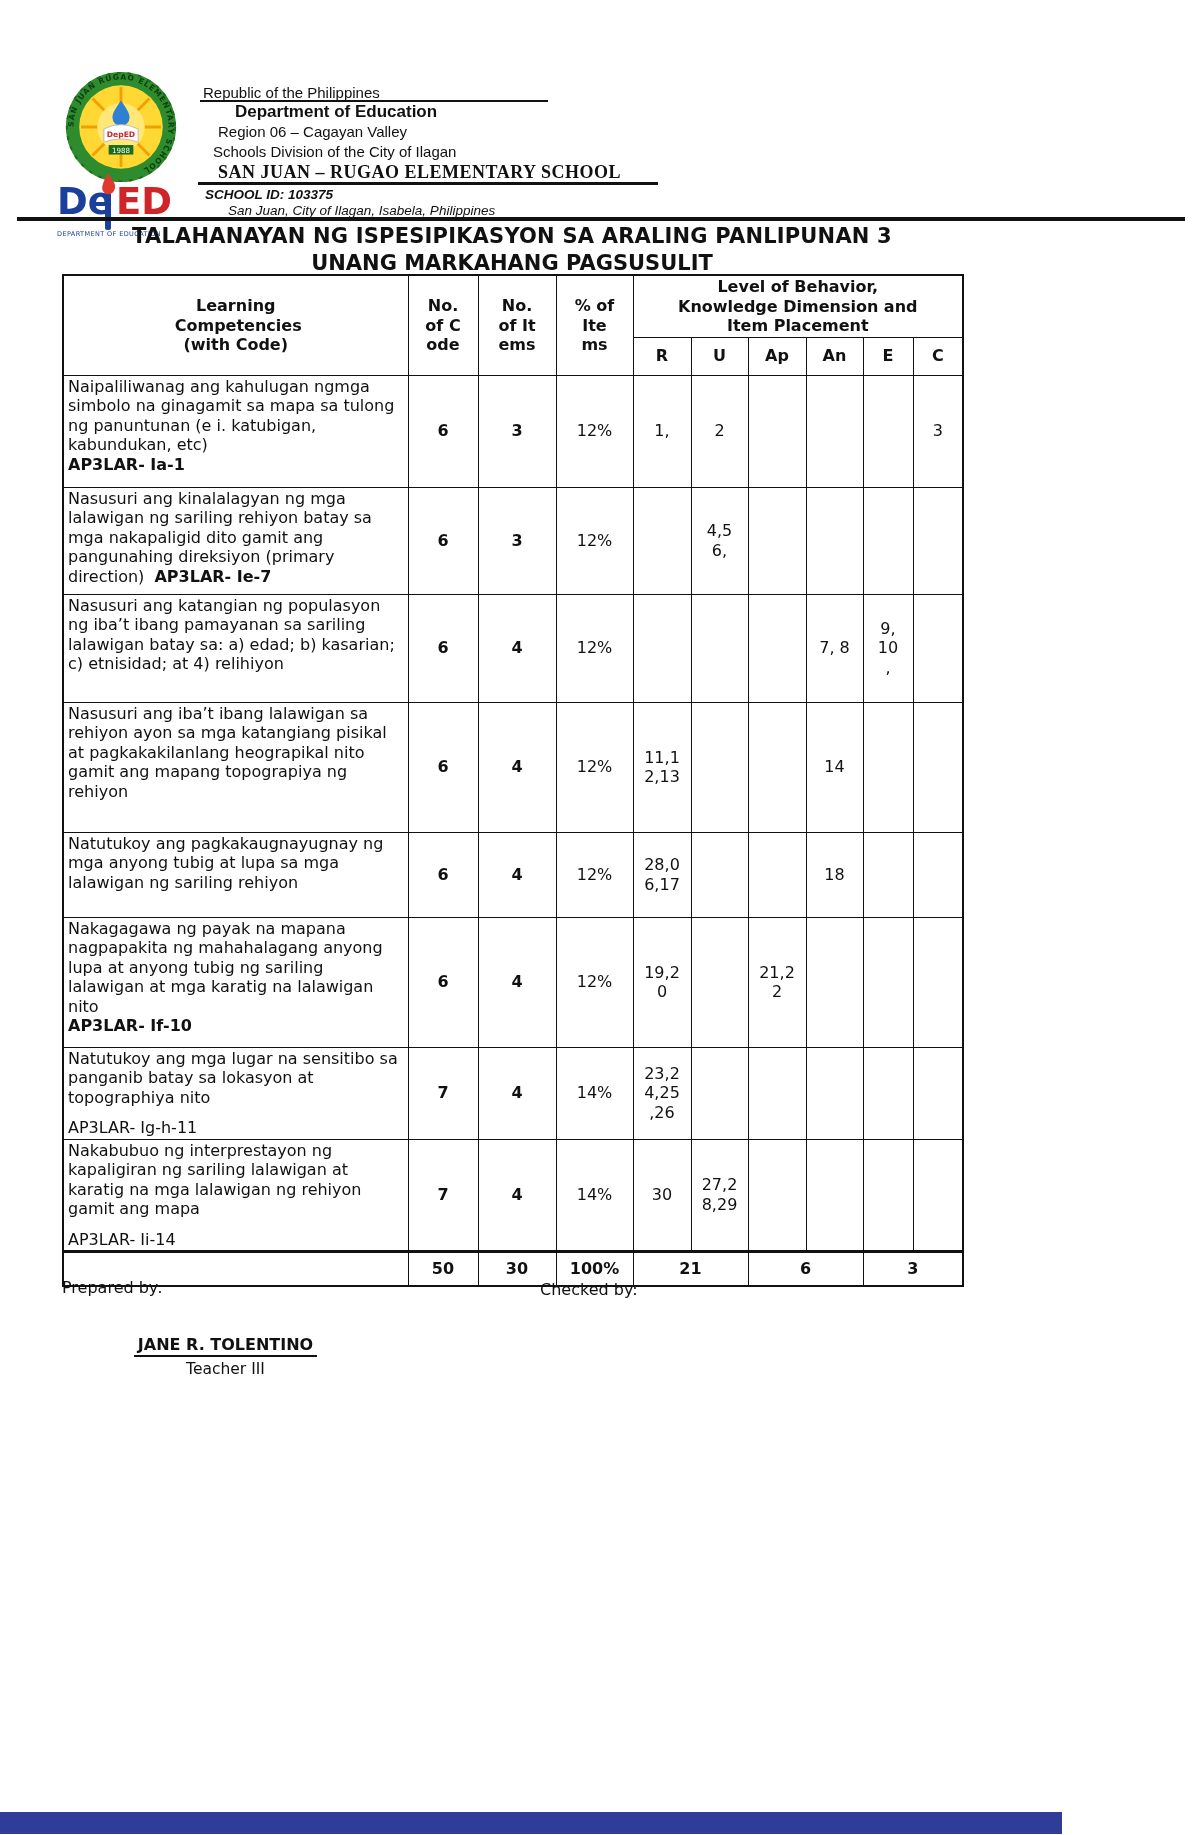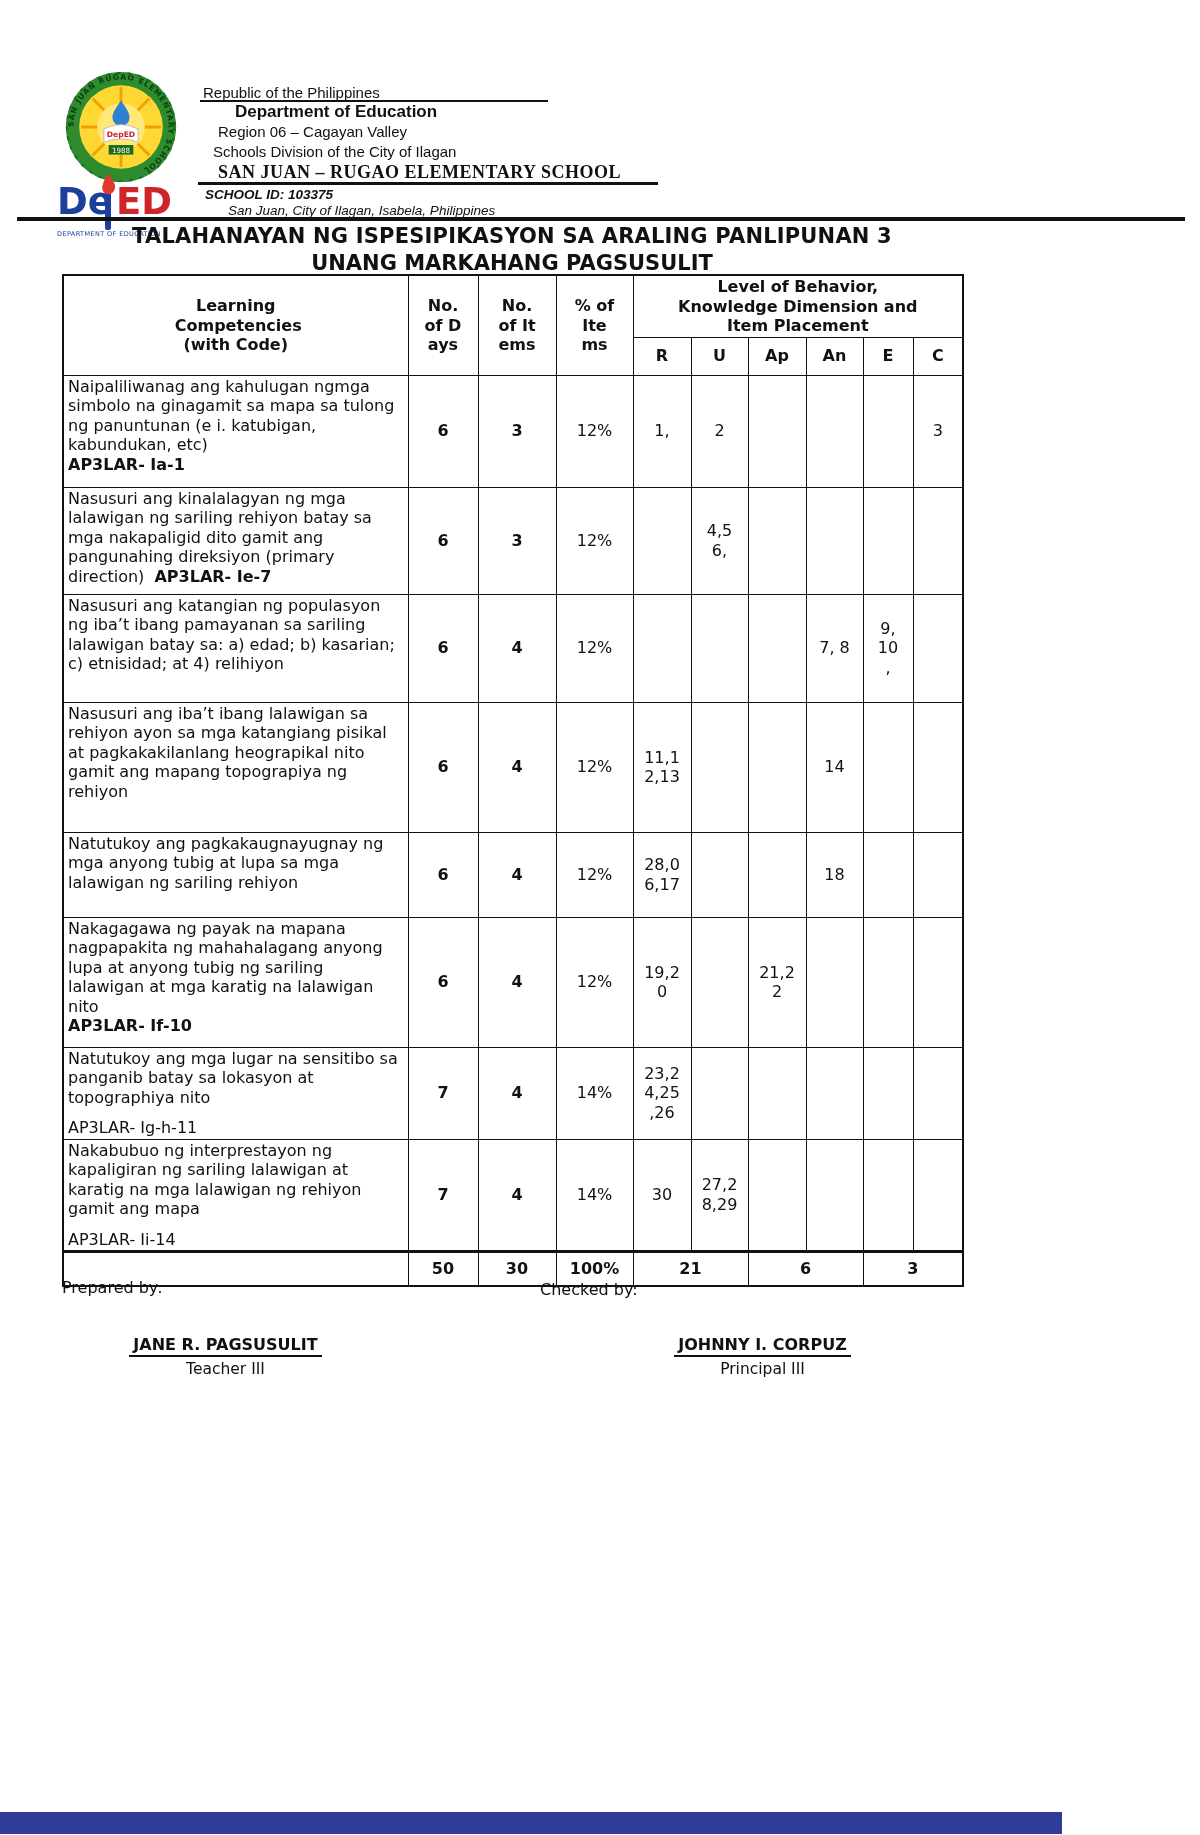--- a/index.html
+++ b/index.html
@@ -128,21 +128,21 @@
           <col style="width:57px">
       <col style="width:50px">
           <col style="width:50px">
     </colgroup>
     <thead>
       <tr class="hr1">
         <th rowspan="2" class="th-comp">
               <div>Learning Competencies (with Code)</div>
             </th>
         <th rowspan="2" class="th-narrow">
-              <div>No. of Days</div>
+              <div>No. of Code</div>
             </th>
         <th rowspan="2" class="th-narrow">
               <div>No. of Items</div>
             </th>
         <th rowspan="2" class="th-narrow">
               <div>% of Items</div>
             </th>
         <th colspan="6" class="th-behav">
               <div>Level of Behavior, Knowledge Dimension and Item Placement</div>
             </th>
@@ -296,23 +296,19 @@
         <td colspan="2">6</td>
         <td colspan="2">3</td>
       </tr>
     </tbody>
   </table>
   </div>
 
   <div class="sig-label sig-prepared-label">Prepared by:</div>
   <div class="sig-label sig-checked-label">Checked by:</div>
   <div class="sig-block sig-jane">
-    <span class="sig-name">JANE R. PAGSUSULIT</span>
+    <span class="sig-name">JANE R. TOLENTINO</span>
     <div class="sig-role">Teacher III</div>
   </div>
-  <div class="sig-block sig-johnny">
-    <span class="sig-name">JOHNNY I. CORPUZ</span>
-    <div class="sig-role">Principal III</div>
-  </div>
 
   <div class="footer-bar"></div>
 
 </div>
 
 </body></html>

